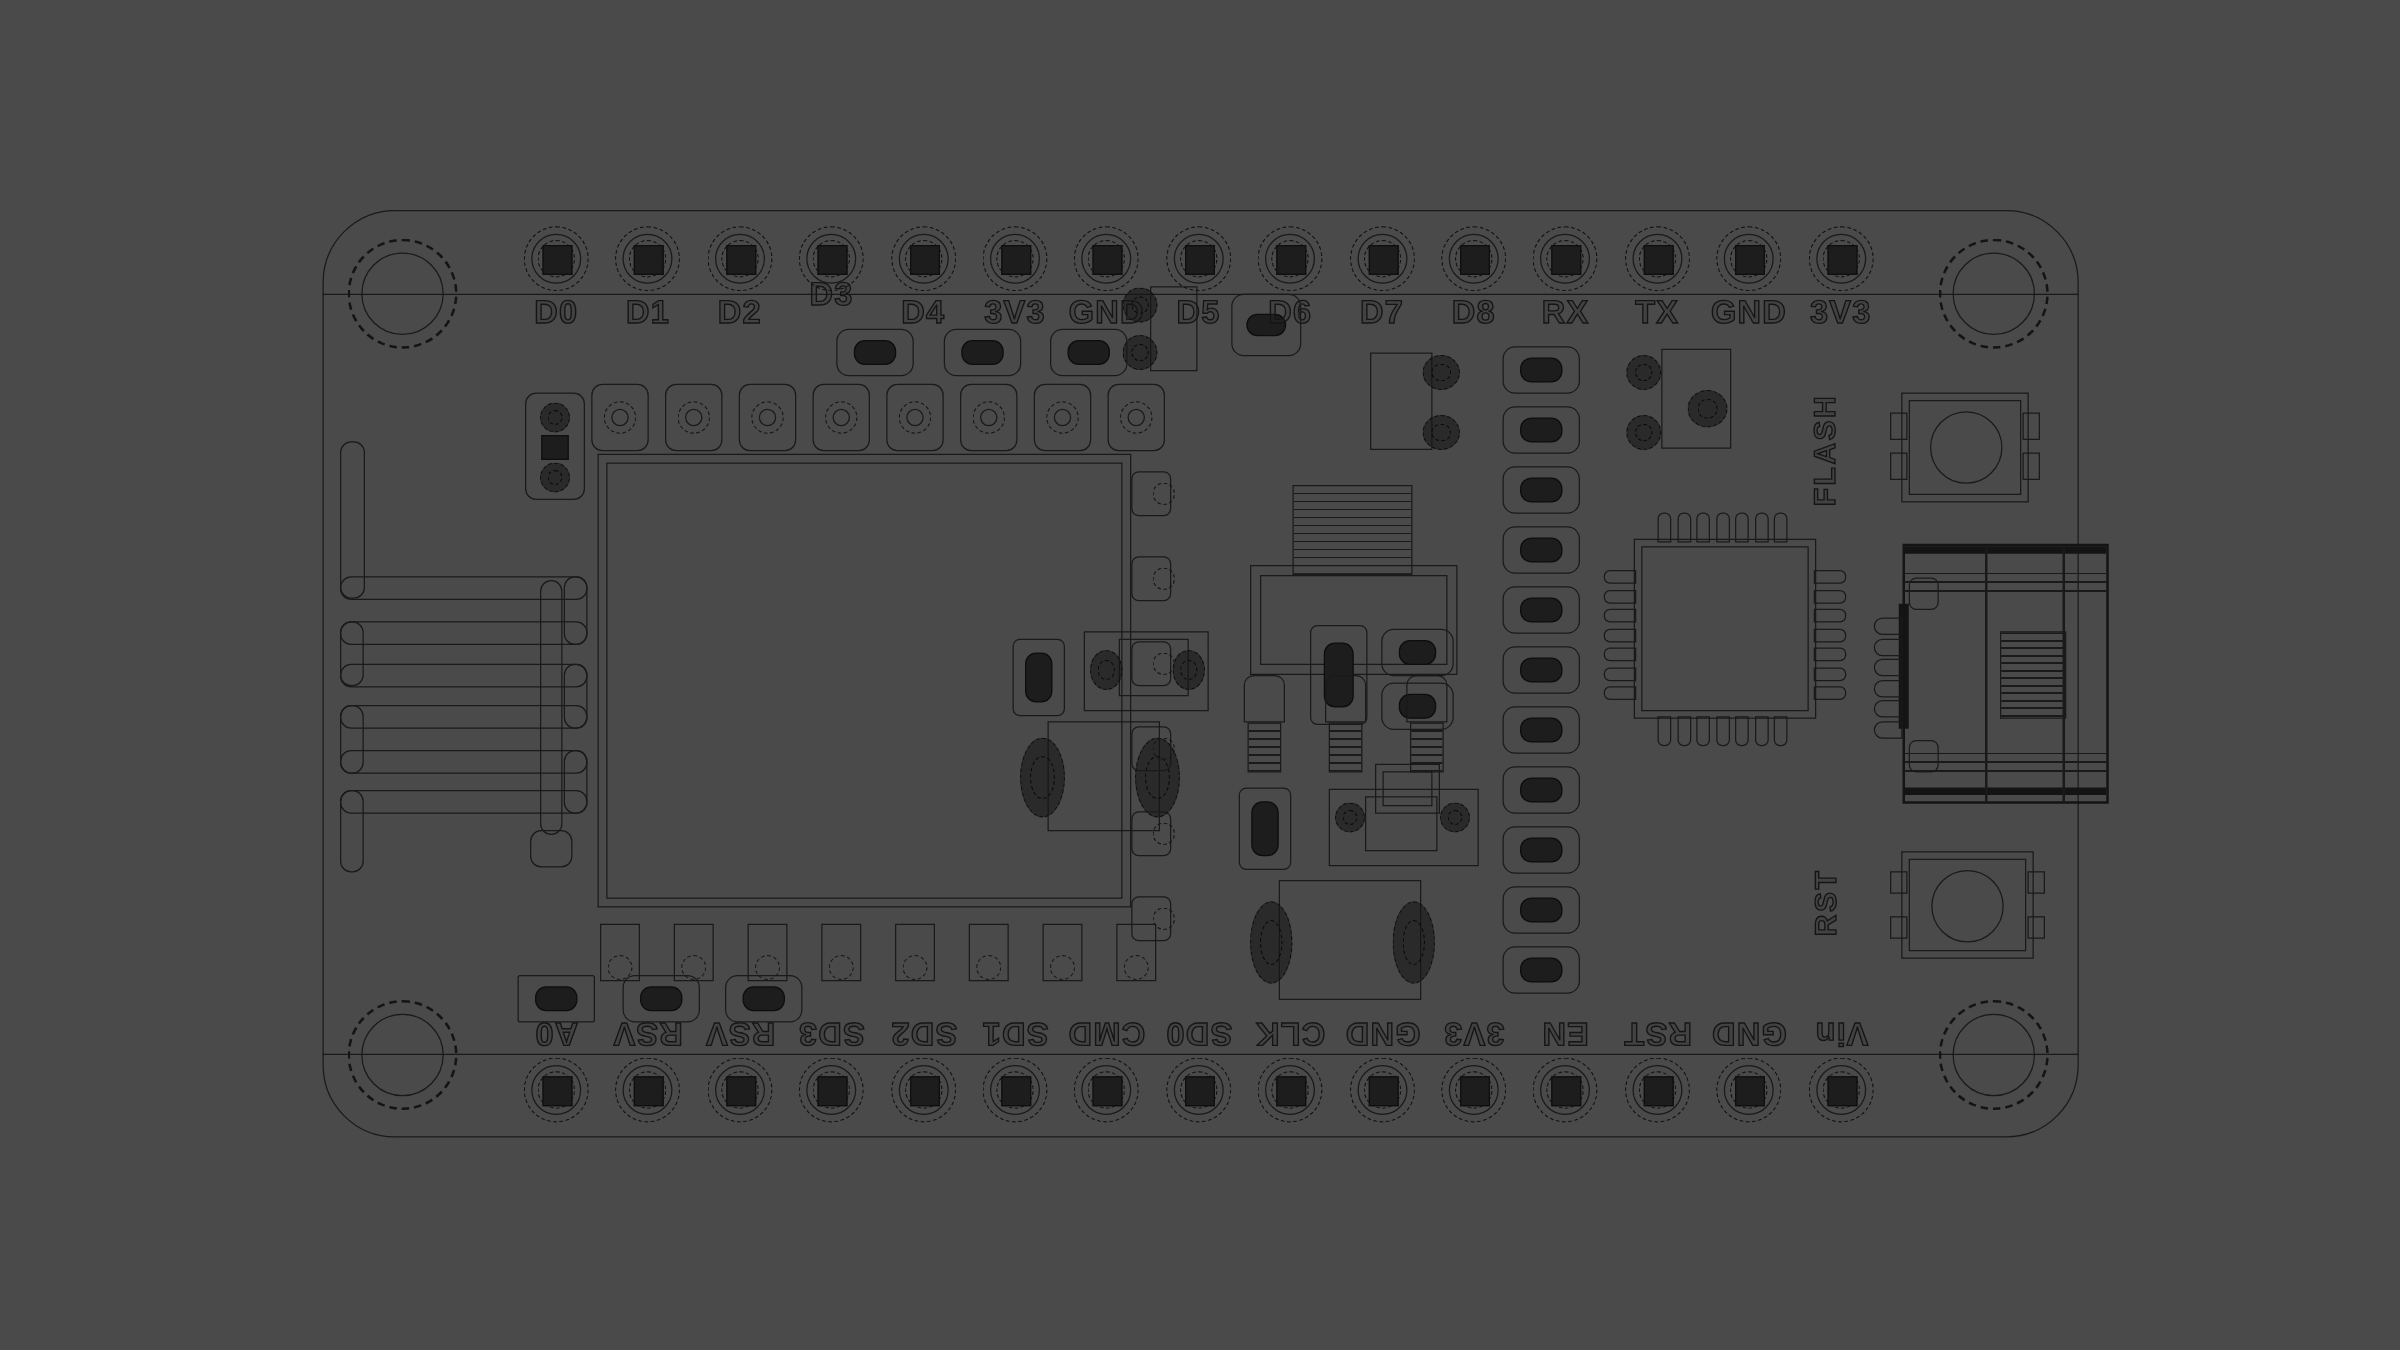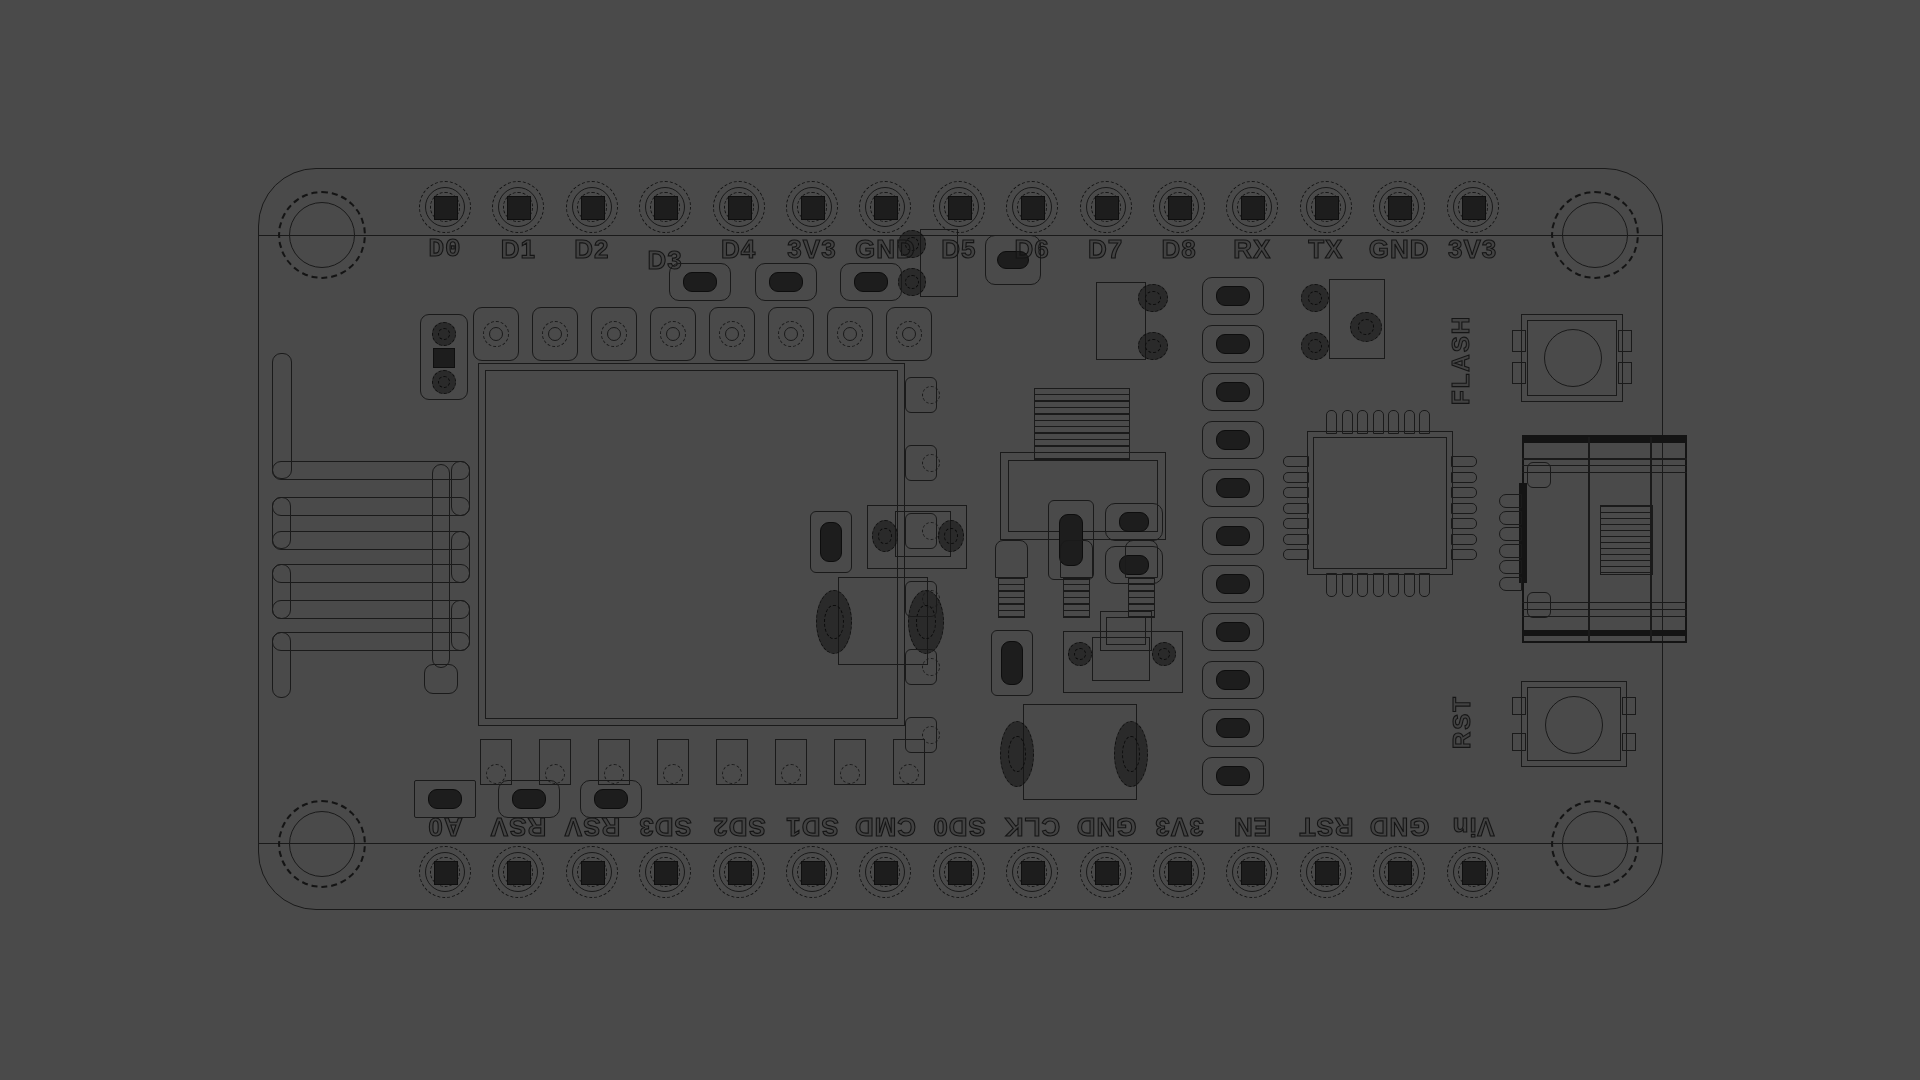--- a/index.html
+++ b/index.html
@@ -149,21 +149,21 @@
       <div class="r2"></div>
       <div class="r3"></div>
       <div class="sq"></div>
     </div>
     <div class="pin" style="left:419px;top:846px;">
       <div class="r1"></div>
       <div class="r2"></div>
       <div class="r3"></div>
       <div class="sq"></div>
     </div>
-    <div class="wlabel" style="left:405px;top:234px;width:80px;font-family:Liberation Mono, monospace;">D0</div>
+    <div class="wlabel" style="left:405px;top:234px;width:80px;">D0</div>
     <div class="wlabel flip" style="left:405px;top:812px;width:80px;">A0</div>
     <div class="pin" style="left:492.4px;top:181px;">
       <div class="r1"></div>
       <div class="r2"></div>
       <div class="r3"></div>
       <div class="sq"></div>
     </div>
     <div class="pin" style="left:492.4px;top:846px;">
       <div class="r1"></div>
       <div class="r2"></div>
@@ -191,21 +191,21 @@
       <div class="r2"></div>
       <div class="r3"></div>
       <div class="sq"></div>
     </div>
     <div class="pin" style="left:639.2px;top:846px;">
       <div class="r1"></div>
       <div class="r2"></div>
       <div class="r3"></div>
       <div class="sq"></div>
     </div>
-    <div class="wlabel" style="left:625.2px;top:245px;width:80px;">D3</div>
+    <div class="wlabel" style="left:625.2px;top:220px;width:80px;">D3</div>
     <div class="wlabel flip" style="left:625.2px;top:812px;width:80px;">SD3</div>
     <div class="pin" style="left:712.6px;top:181px;">
       <div class="r1"></div>
       <div class="r2"></div>
       <div class="r3"></div>
       <div class="sq"></div>
     </div>
     <div class="pin" style="left:712.6px;top:846px;">
       <div class="r1"></div>
       <div class="r2"></div>

